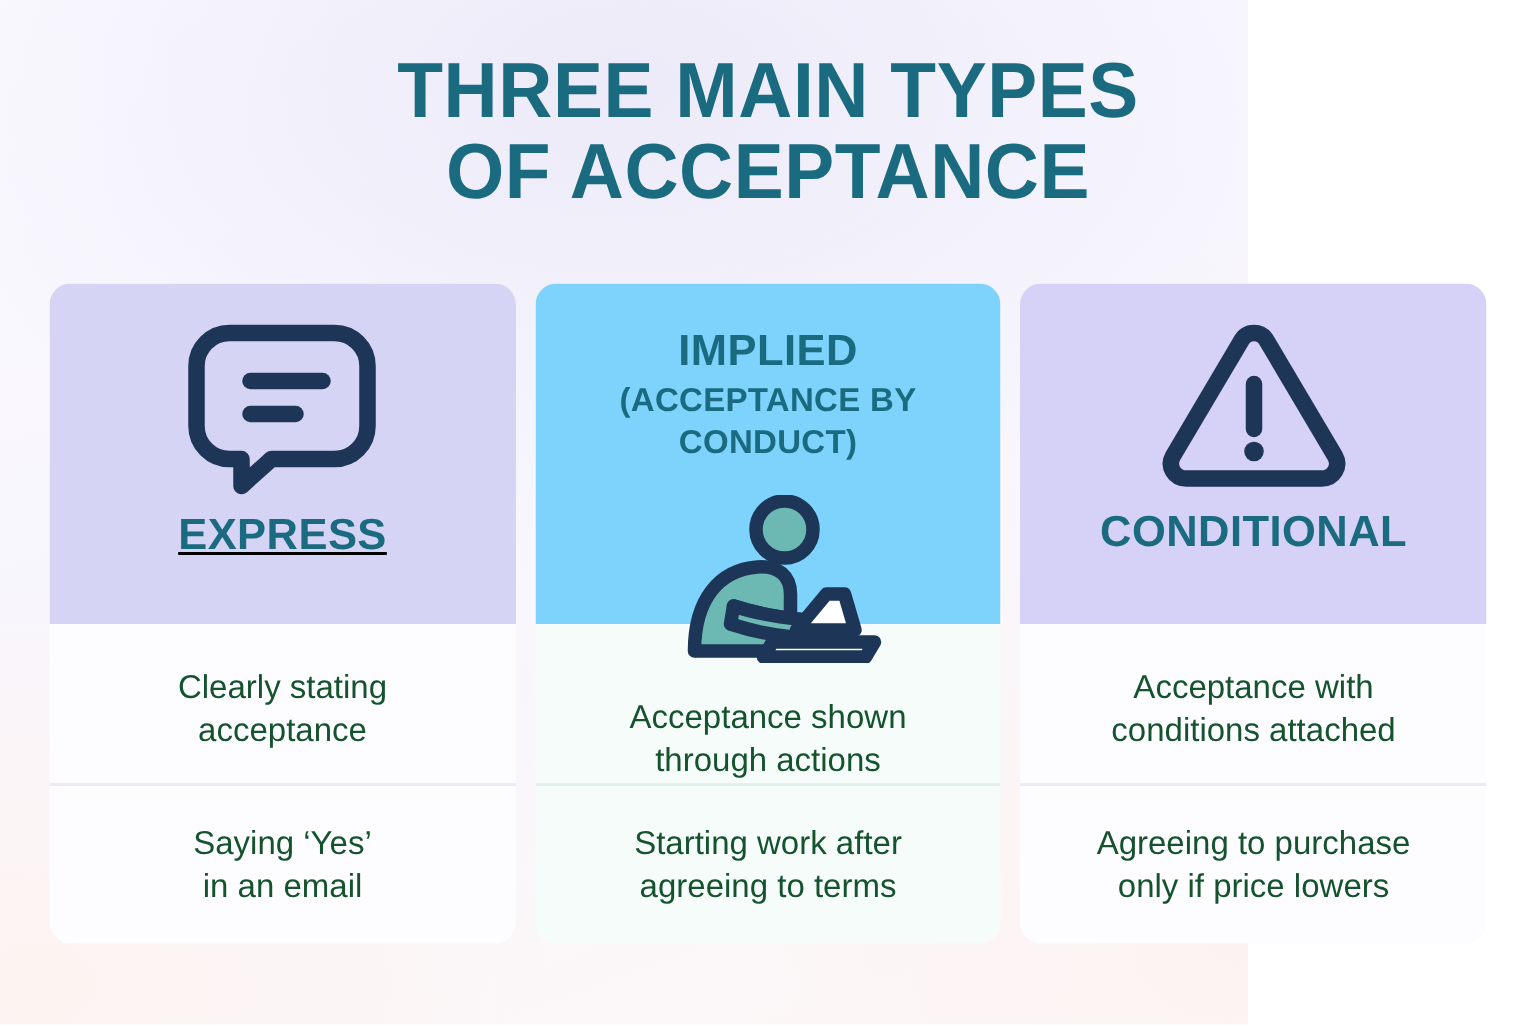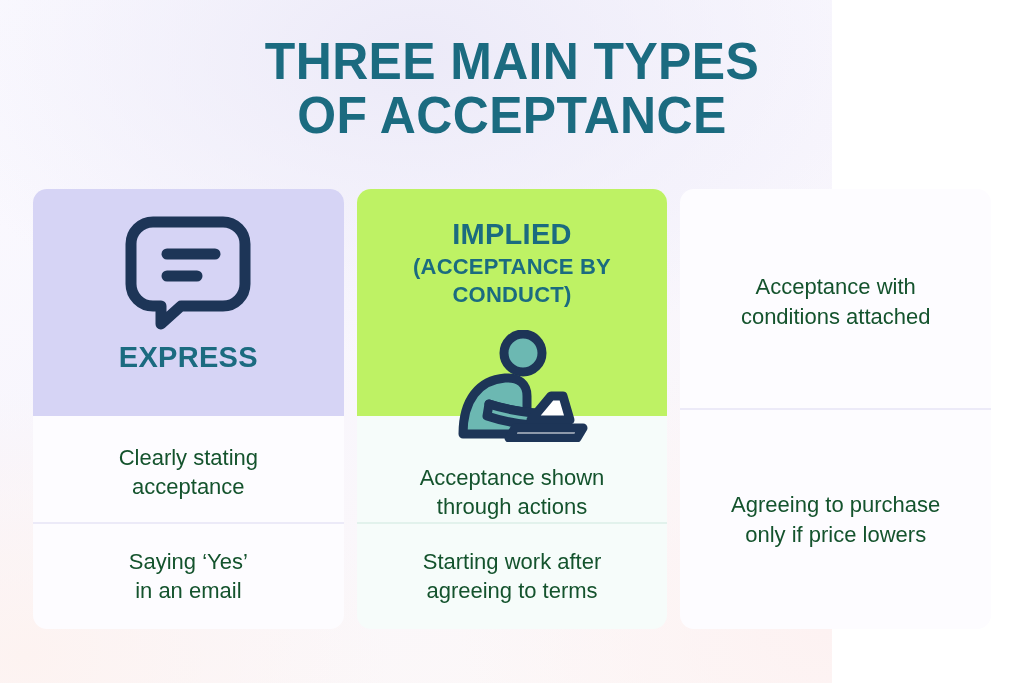--- a/index.html
+++ b/index.html
@@ -72,22 +72,22 @@
   
   .card-head {
     position: relative;
     height: 227px;
     display: flex;
     flex-direction: column;
     align-items: center;
     justify-content: flex-start;
     overflow: visible;
   }
-  .card.express .card-head { background: #d6d4f5; }
-  .card.mid .card-head     { background: #bef264; }
+  .card.express .card-head { background: #d6d4f5; text-decoration: underline; }
+  .card.mid .card-head     { background: #7dd3fc; }
   .card.cond .card-head    { background: #d6d1f6; }
 
   .icon-wrap {
     display: flex;
     align-items: center;
     justify-content: center;
   }
   .card.express .icon-wrap { margin-top: 28px; height: 110px; }
   .card.cond .icon-wrap    { margin-top: 24px; height: 116px; }
 
@@ -237,20 +237,30 @@
         <div class="row bottom">
           <div class="row-text">
             <span>Starting work after</span><br>
             <span>agreeing to terms</span>
           </div>
         </div>
       </div>
     </div>
 
     <div class="card cond">
+      <div class="card-head">
+        <div class="icon-wrap">
+          <svg width="130" height="118" viewBox="0 0 130 118" aria-hidden="true">
+            <path d="M65 10 C69 10 72 12 74 16 L119 92 C123 99 118 107 110 107 H20 C12 107 7 99 11 92 L56 16 C58 12 61 10 65 10 Z" fill="none" stroke="#1d3557" stroke-width="11" stroke-linejoin="round"></path>
+            <line x1="65" y1="44" x2="65" y2="74" stroke="#1d3557" stroke-width="11" stroke-linecap="round"></line>
+            <circle cx="65" cy="89" r="6.5" fill="#1d3557"></circle>
+          </svg>
+        </div>
+        <div class="card-title">CONDITIONAL</div>
+      </div>
       <div class="card-body">
         <div class="row top">
           <div class="row-text">
             <span>Acceptance with</span><br>
             <span>conditions attached</span>
           </div>
         </div>
         <div class="row bottom">
           <div class="row-text">
             <span>Agreeing to purchase</span><br>

